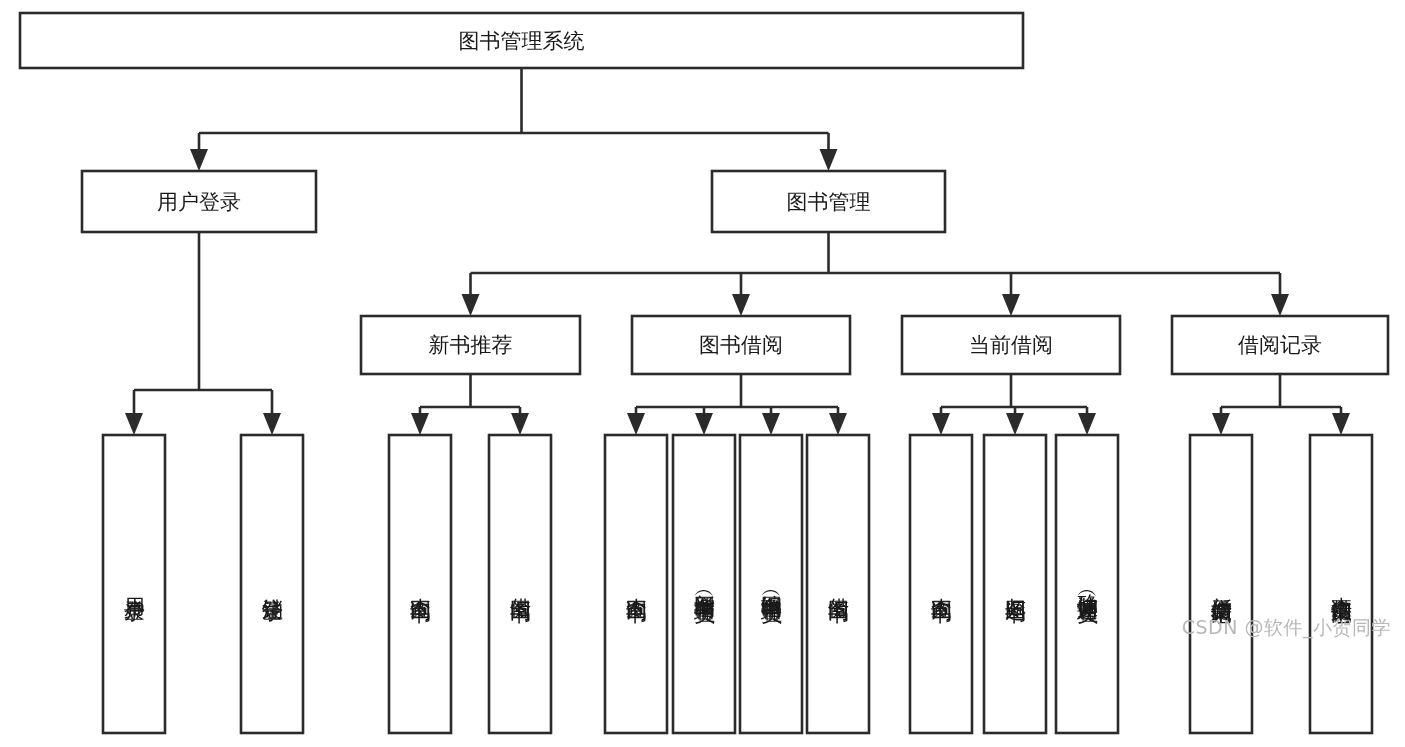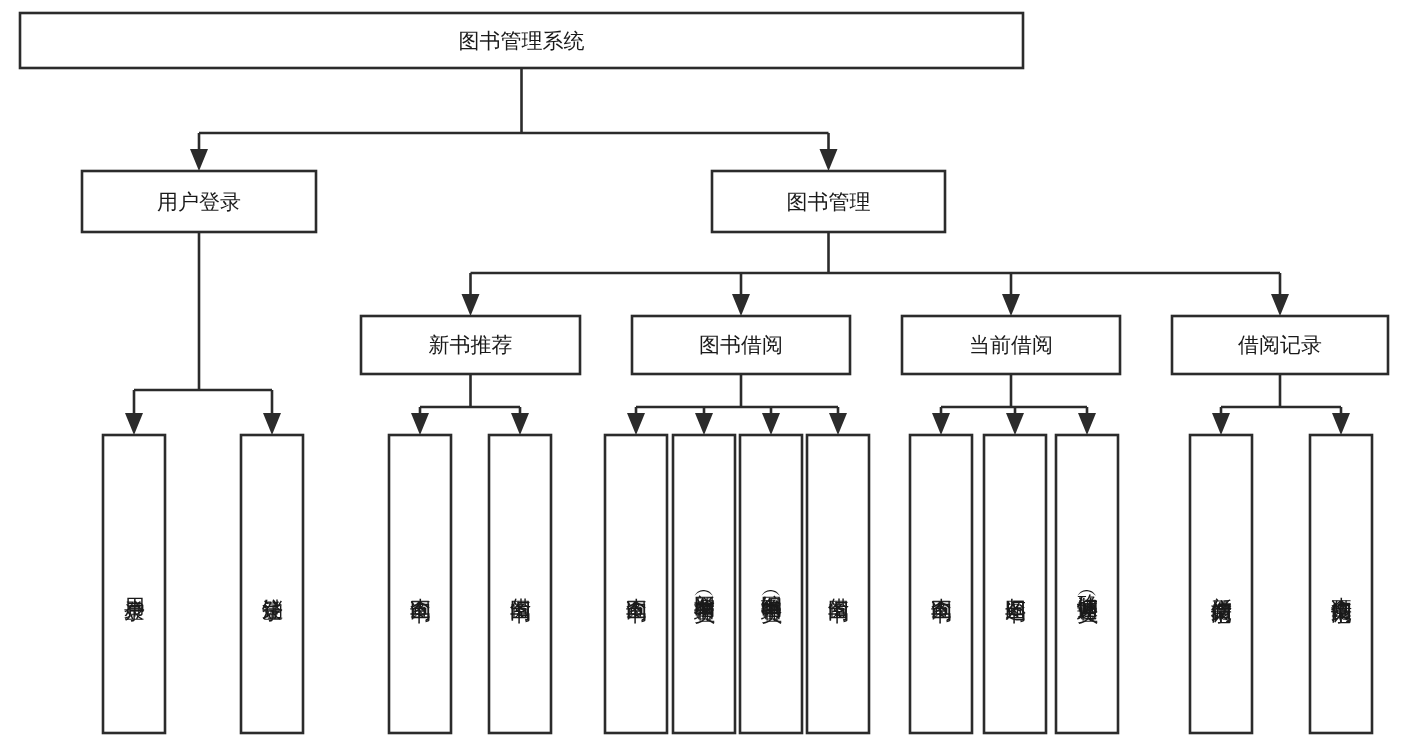--- a/index.html
+++ b/index.html
@@ -180,14 +180,15 @@
       <div class="leaf-label" style="left: 673px; top: 435px; width: 62px; height: 298px;">新增图书（管理员）</div>
       <div class="leaf-label" style="left: 740px; top: 435px; width: 62px; height: 298px;">编辑图书（管理员）</div>
       <div class="leaf-label" style="left: 807px; top: 435px; width: 62px; height: 298px;">借阅图书</div>
       <div class="leaf-label" style="left: 910px; top: 435px; width: 62px; height: 298px;">查询图书</div>
       <div class="leaf-label" style="left: 984px; top: 435px; width: 62px; height: 298px;">归还图书</div>
       <div class="leaf-label" style="left: 1056px; top: 435px; width: 62px; height: 298px;">确认归还（管理员）</div>
       <div class="leaf-label" style="left: 1190px; top: 435px; width: 62px; height: 298px;">新增借阅记录</div>
       <div class="leaf-label" style="left: 1310px; top: 435px; width: 62px; height: 298px;">查询借阅记录</div>
     </div>
 
+  <div class="watermark">CSDN @软件_小贺同学</div>
 
 </div>
 
 </body></html>

